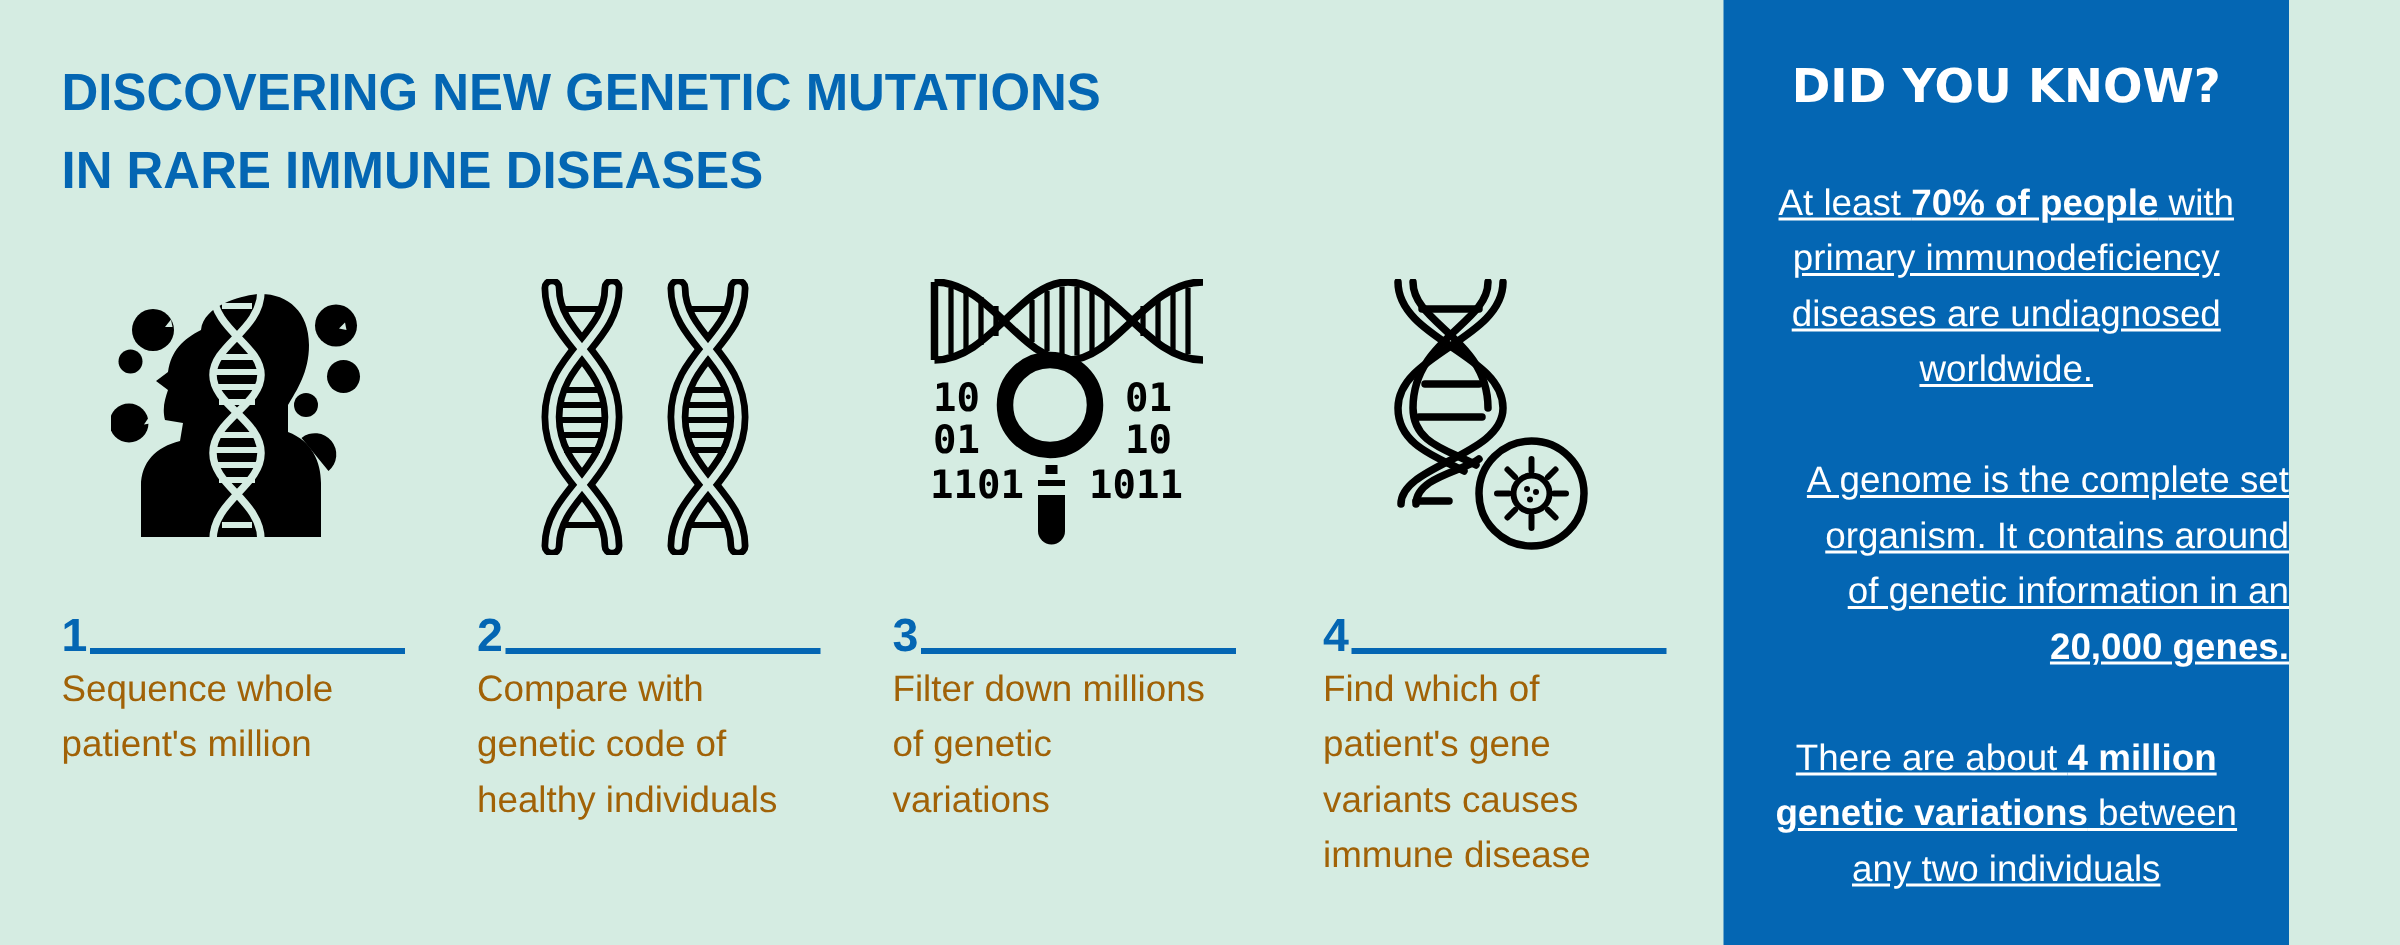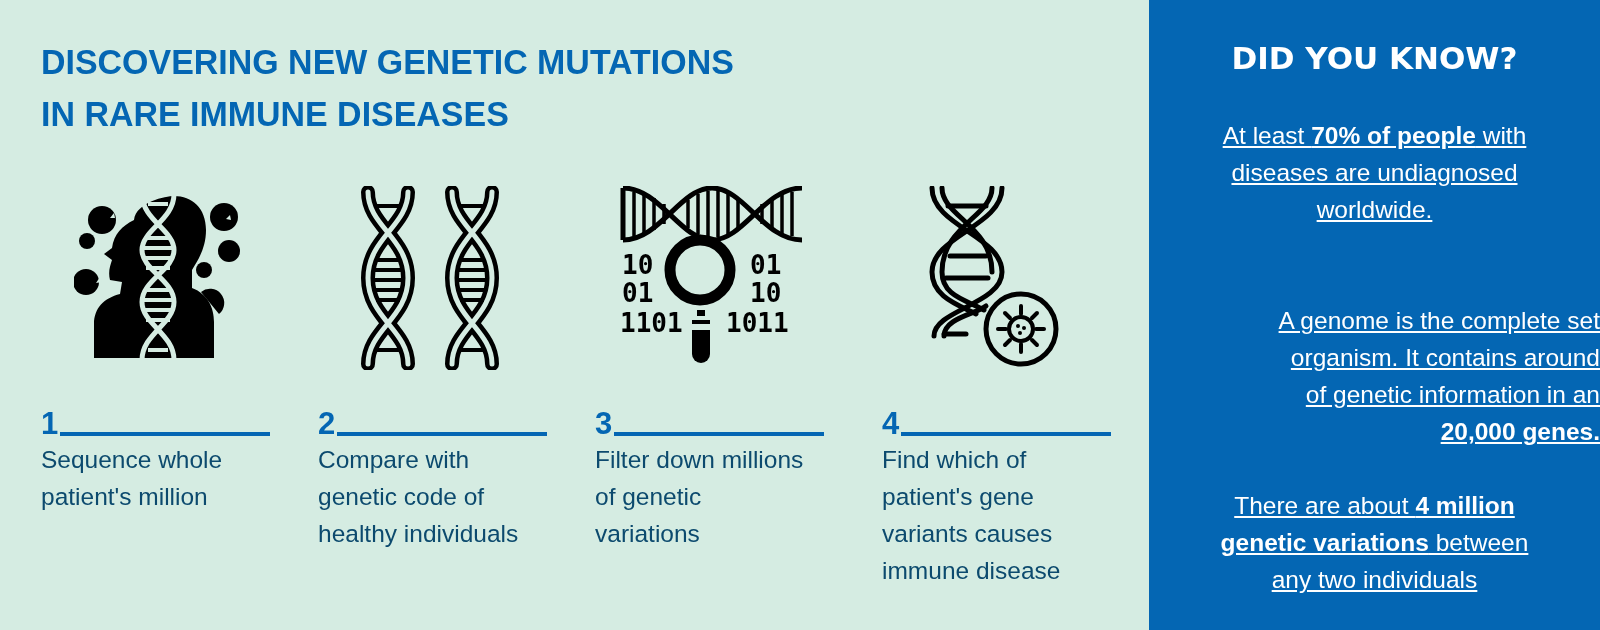--- a/index.html
+++ b/index.html
@@ -33,26 +33,26 @@
       position: absolute; top: 405px; width: 240px;
     }
     .step-head { display: flex; align-items: flex-end; height: 34px; }
     .step-num {
       color: #0466b3; font-weight: bold; font-size: 31px; line-height: 30px;
     }
     .step-line {
       flex: none; height: 4px; background: #0466b3; margin-left: 2px; margin-bottom: 3px;
     }
     .step-text {
-      color: #0c4a6e; font-size: 24.5px; line-height: 37px; margin-top: 2px;
+      color: #a16207; font-size: 24.5px; line-height: 37px; margin-top: 2px;
     }
     .step-text span { display: block; white-space: nowrap; }
 
     .panel {
-      position: absolute; left: 1149px; top: 0; width: 451px; height: 630px;
+      position: absolute; left: 1149px; top: 0; width: 377px; height: 630px;
       background: #0466b3; color: #fff; text-align: center;
     }
     .panel-title {
       position: absolute; left: 0; right: 0; top: 36px;
       font-family: "DejaVu Sans", sans-serif;
       font-weight: bold; font-size: 31px; line-height: 44px;
     }
     .fact {
       position: absolute; left: 0; right: 0;
       font-size: 24.5px; line-height: 37px; text-decoration: underline;
@@ -257,20 +257,21 @@
       <span>immune disease</span>
     </div>
   </div>
 </div>
 
 <aside class="panel">
   <h2 class="panel-title">DID YOU KNOW?</h2>
 
   <div class="fact" style="top:117px;">
     <span class="line"><span>At least </span><b>70% of people</b><span> with</span></span>
+    <span class="line">primary immunodeficiency</span>
     <span class="line">diseases are undiagnosed</span>
     <span class="line">worldwide.</span>
   </div>
 
   <div class="fact" style="top:302px;text-align:right;">
     <span class="line">A genome is the complete set</span>
     <span class="line">organism. It contains around</span>
     <span class="line">of genetic information in an</span>
     <span class="line"><b>20,000 genes.</b></span>
   </div>

